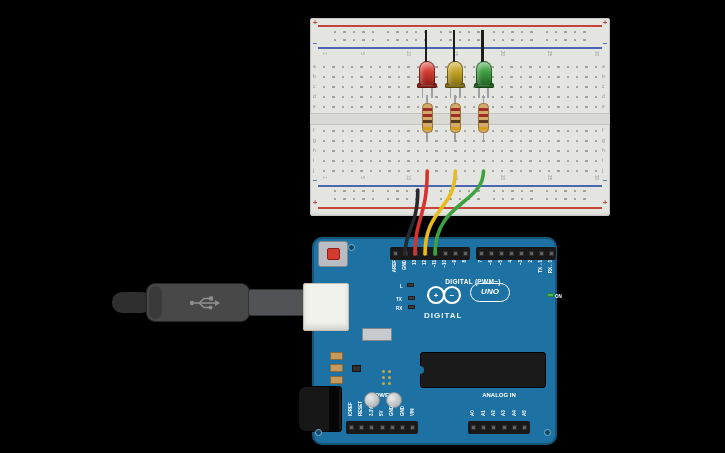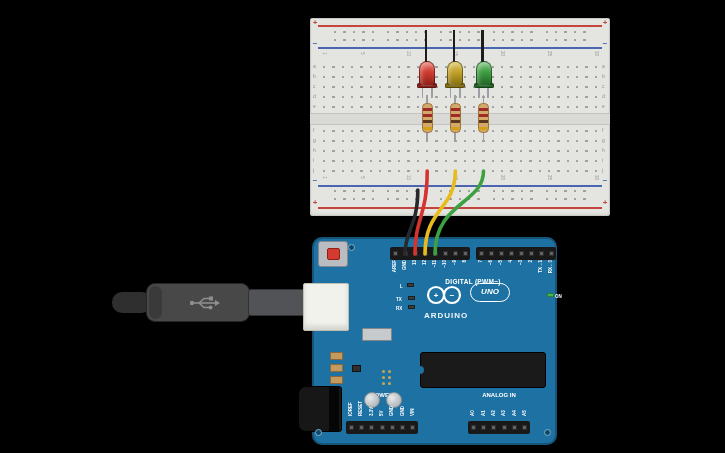--- a/index.html
+++ b/index.html
@@ -545,21 +545,21 @@
     <div class="board-title" style="left:34px;top:155px;width:72px;text-align:center;font-size:6px;">POWER</div>
     <div class="board-title" style="left:156px;top:155px;width:62px;text-align:center;font-size:6px;">ANALOG IN</div>
 
     <svg class="abs" style="left:110px;top:44px;" width="46" height="28" viewBox="0 0 46 28">
       <circle cx="14" cy="14" r="8" fill="none" stroke="#fff" stroke-width="2.2"></circle>
       <circle cx="30" cy="14" r="8" fill="none" stroke="#fff" stroke-width="2.2"></circle>
       <text x="14" y="16.5" text-anchor="middle" font-size="8" font-weight="bold" fill="#fff">+</text>
       <text x="30" y="16.5" text-anchor="middle" font-size="8" font-weight="bold" fill="#fff">−</text>
     </svg>
     <div class="abs" style="left:158px;top:46px;width:40px;height:19px;border:1.5px solid #fff;border-radius:10px;color:#fff;font-weight:bold;font-style:italic;font-size:8px;line-height:16px;text-align:center;">UNO</div>
-    <div class="abs" style="left:112px;top:74px;color:#eef4f8;font-weight:bold;font-size:8px;letter-spacing:1px;">ARDUINO</div>
+    <div class="abs" style="left:112px;top:74px;color:#eef4f8;font-weight:bold;font-size:8px;letter-spacing:1px;">DIGITAL</div>
 
     <div class="tiny-label" style="left:88px;top:47px;">L</div>
     <div class="smd-led" style="left:95px;top:46px;"></div>
     <div class="tiny-label" style="left:84px;top:60px;">TX</div>
     <div class="smd-led" style="left:96px;top:59px;"></div>
     <div class="tiny-label" style="left:84px;top:69px;">RX</div>
     <div class="smd-led" style="left:96px;top:68px;"></div>
     <div class="tiny-label" style="left:243px;top:57px;">ON</div>
     <div class="smd-led" style="left:235px;top:56px;background:#45b84d;border-color:#2e7d32;"></div>
 

